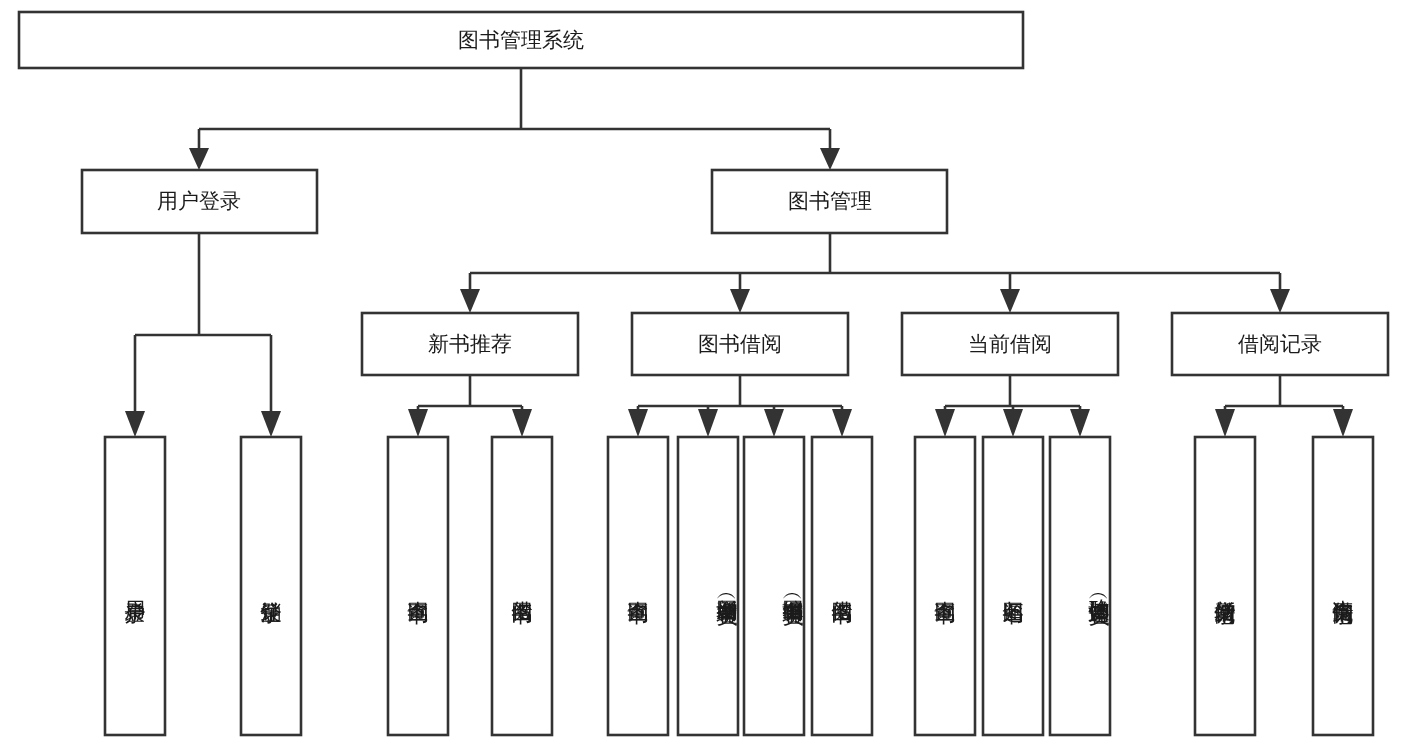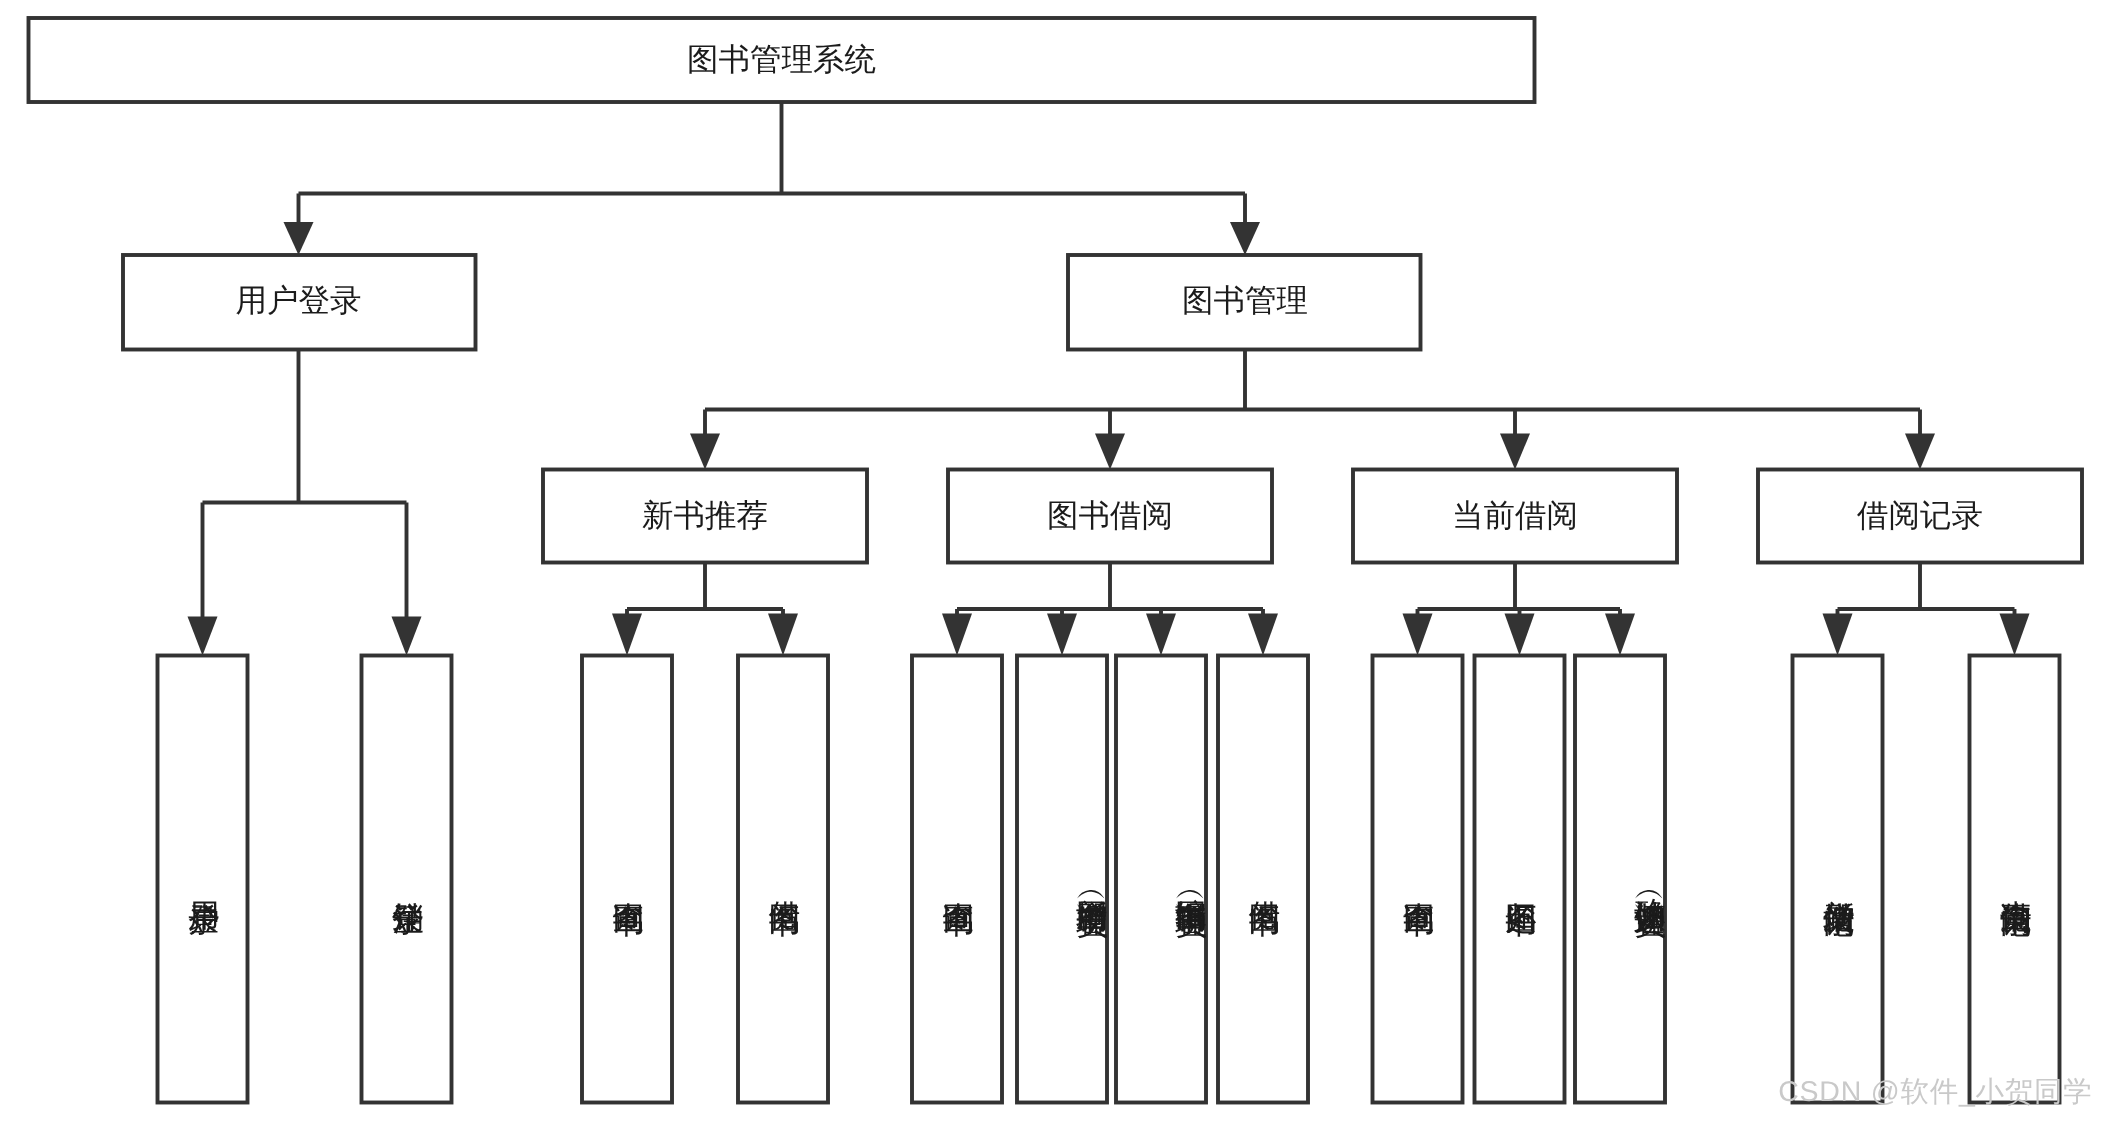--- a/index.html
+++ b/index.html
@@ -220,14 +220,13 @@
   <div class="vlabel" style="left:744px; top:441px; width:60px; height:290px; display:flex; align-items:flex-start; justify-content:center;">编辑图书（管理员）</div>
   <div class="vlabel" style="left:812px; top:437px; width:60px; height:298px; display:flex; align-items:center; justify-content:center;">借阅图书</div>
 
   <div class="vlabel" style="left:915px; top:437px; width:60px; height:298px; display:flex; align-items:center; justify-content:center;">查询图书</div>
   <div class="vlabel" style="left:983px; top:437px; width:60px; height:298px; display:flex; align-items:center; justify-content:center;">归还图书</div>
   <div class="vlabel" style="left:1050px; top:441px; width:60px; height:290px; display:flex; align-items:flex-start; justify-content:center;">确认归还（管理员）</div>
 
   <div class="vlabel" style="left:1195px; top:437px; width:60px; height:298px; display:flex; align-items:center; justify-content:center;">新增借阅记录</div>
   <div class="vlabel" style="left:1313px; top:437px; width:60px; height:298px; display:flex; align-items:center; justify-content:center;">查询借阅记录</div>
 
-  <div class="watermark">CSDN @软件_小贺同学</div>
 </div>
 
 </body></html>

